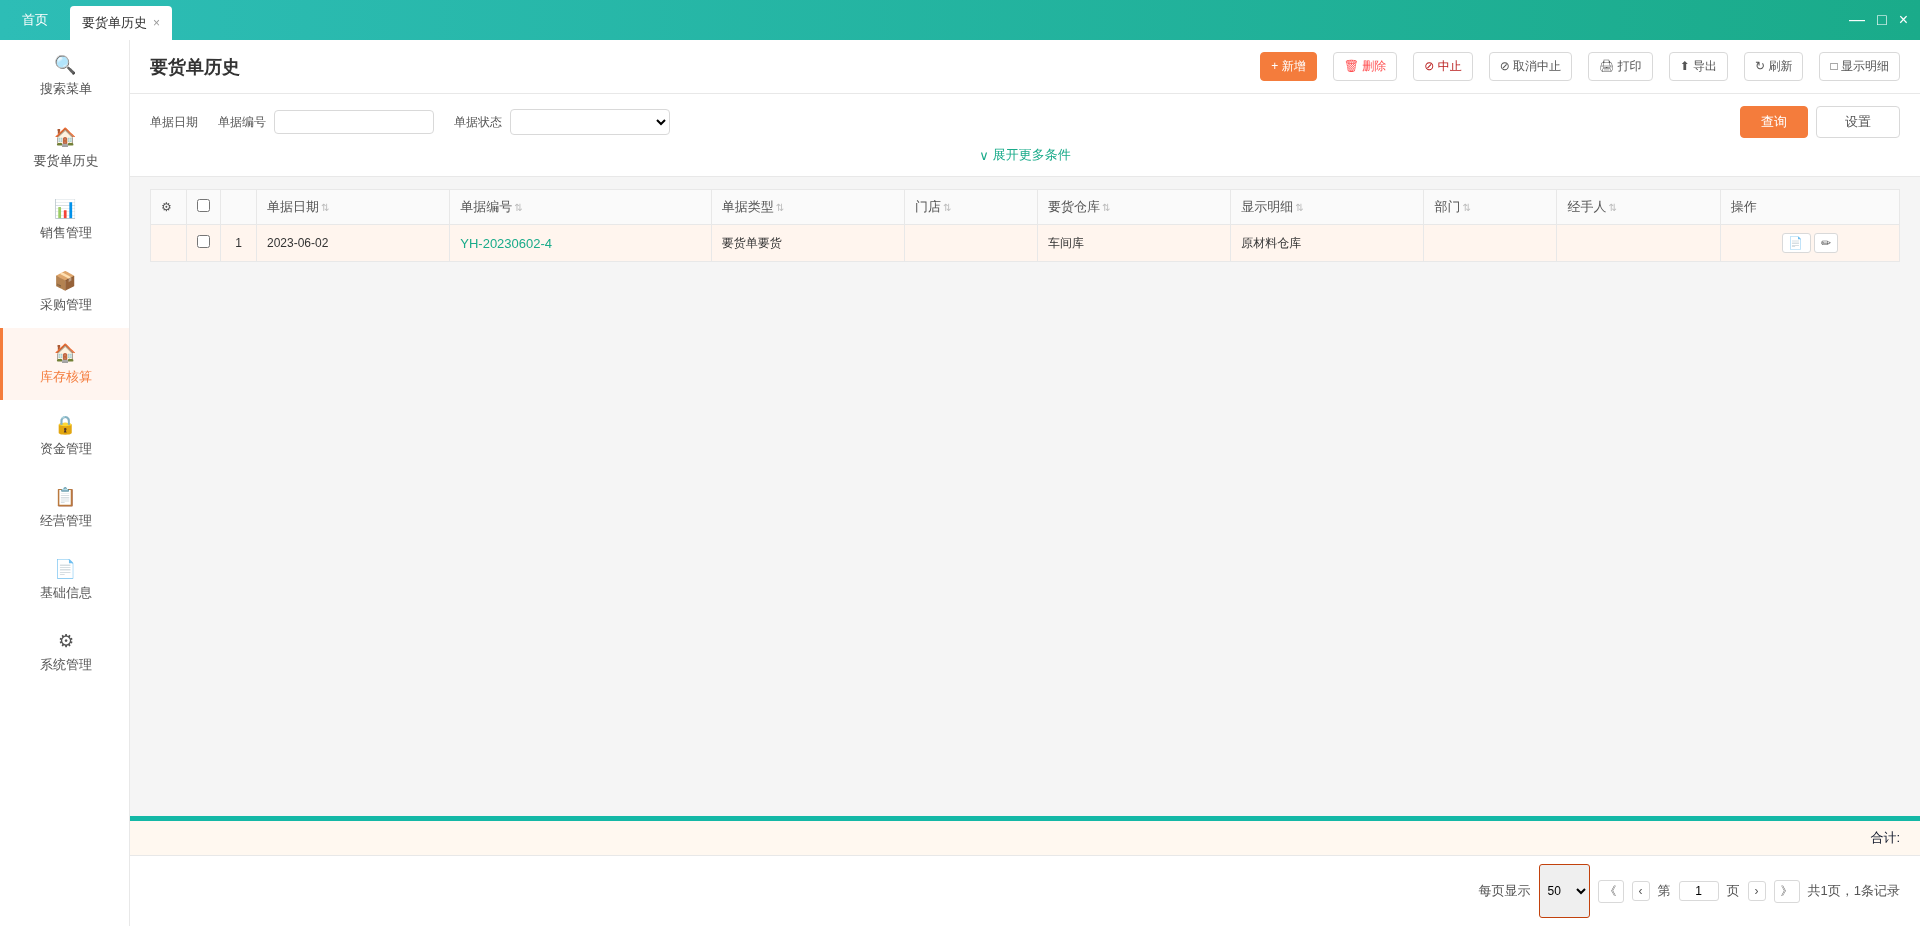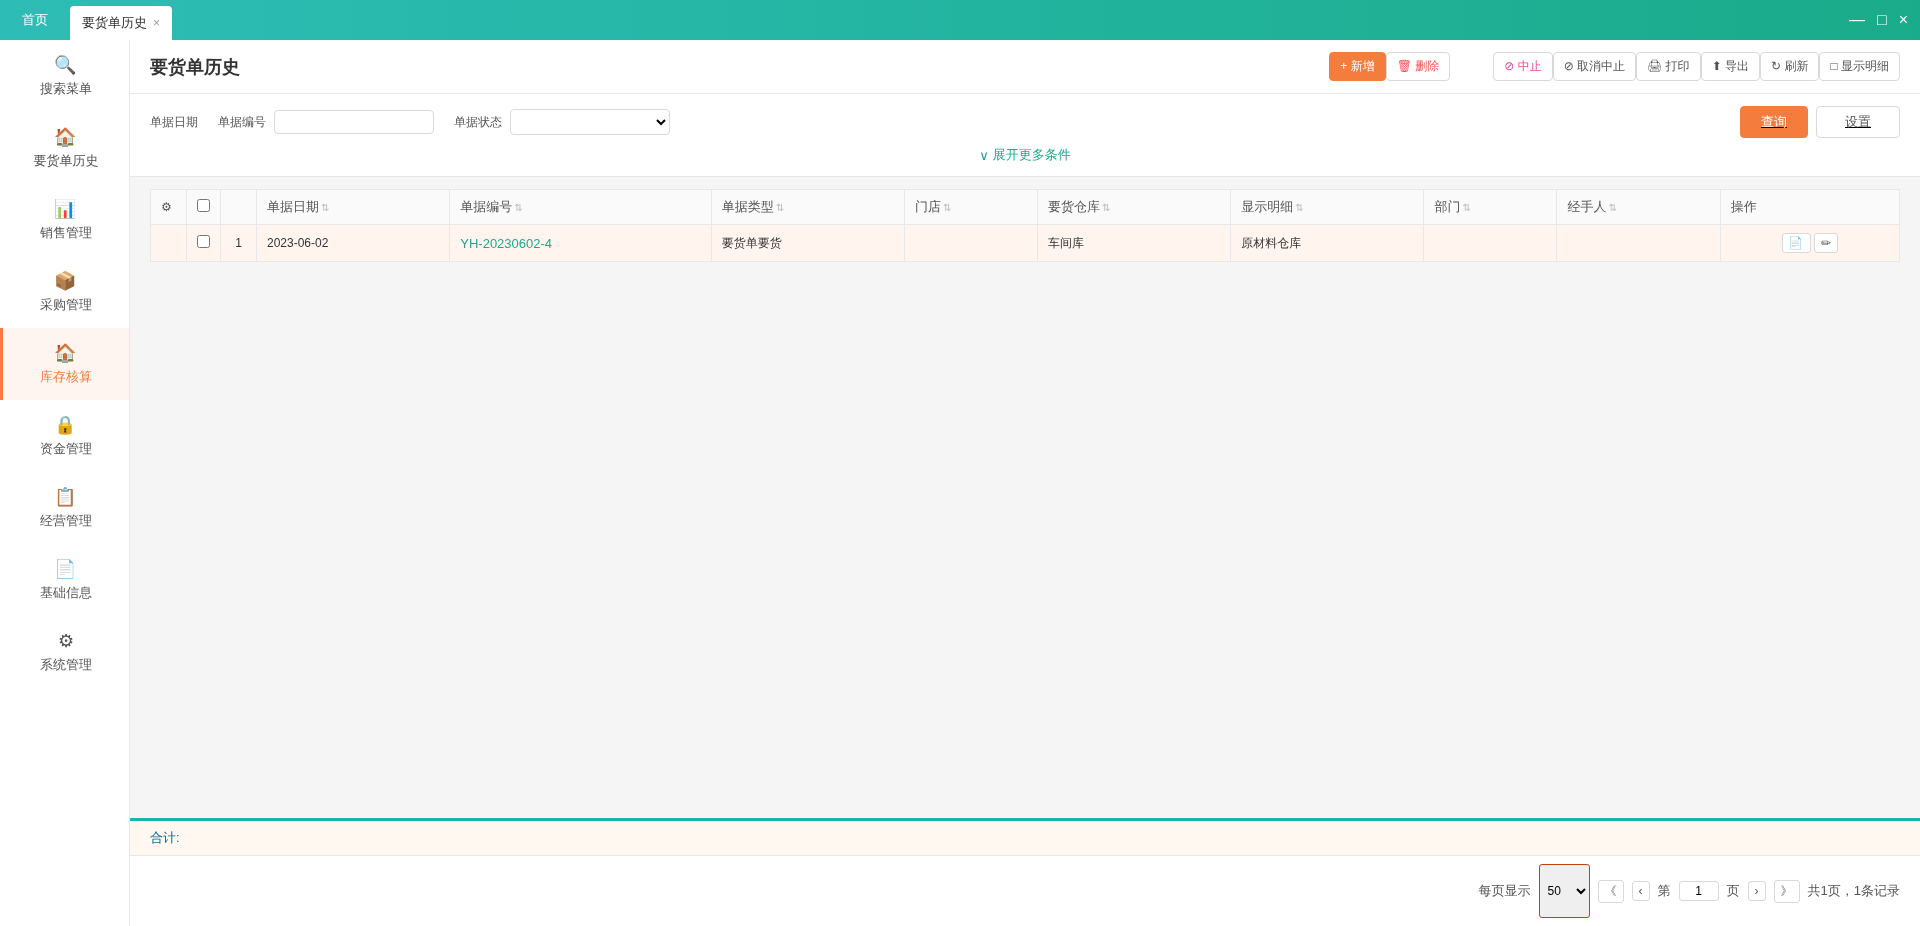--- a/index.html
+++ b/index.html
@@ -103,42 +103,42 @@
     }
     .page-title {
       font-size: 18px;
       font-weight: bold;
       color: #333;
       margin-bottom: 12px;
     }
     .toolbar {
       display: flex;
       align-items: center;
-      gap: 0;
+      gap: 16px;
       padding-bottom: 12px;
     }
     .toolbar-btn {
       display: flex;
       align-items: center;
       gap: 3px;
       padding: 5px 10px;
       border: 1px solid #d9d9d9;
       border-radius: 4px;
       cursor: pointer;
       color: #555;
       background: #fff;
       font-size: 12px;
     }
     .toolbar-btn.primary {
       background: #f47c3c;
       color: #fff;
       border-color: #f47c3c;
     }
     .toolbar-btn.danger { color: #ff4d4f; }
-    .toolbar-btn.warn { color: #ec4899; margin-left: 43px; }
+    .toolbar-btn.warn { color: #b91c1c; }
 
     
     .filter-area {
       background: #fff;
       padding: 12px 20px;
       border-bottom: 1px solid #e8e8e8;
     }
     .filter-row {
       display: flex;
       align-items: center;
@@ -231,26 +231,27 @@
       padding: 2px 6px;
       cursor: pointer;
       background: #fff;
       font-size: 12px;
       color: #555;
     }
 
     
     .table-footer {
       background: #fff8f0;
-      border-top: 3px solid #14b8a6;
+      border-top: 5px solid #14b8a6;
       padding: 8px 20px;
       font-size: 12px;
-      color: #0369a1;
-      display: flex;
-      align-items: center;
+      color: #0f172a;
+      display: flex;
+      align-items: center;
+      justify-content: flex-end;
     }
 
     
     .pagination {
       background: #fff;
       border-top: 1px solid #e8e8e8;
       padding: 8px 20px;
       display: flex;
       align-items: center;
       justify-content: flex-end;
@@ -375,21 +376,21 @@
           <input class="filter-input" type="text" style="">
         </div>
 
         <div class="filter-group">
           <span class="filter-label">单据状态</span>
           <select class="filter-select">
             <option value=""></option>
           </select>
         </div>
 
-        <div style="margin-left:auto; display:flex; gap:8px;text-decoration:underline;">
+        <div style="margin-left:auto; display:flex; gap:8px;">
           <button class="toolbar-btn primary" style="padding:6px 20px; font-size:13px;">查询</button>
           <button class="toolbar-btn" style="padding:6px 28px; font-size:13px;">设置</button>
         </div>
       </div>
       <div class="expand-more">
         <span>∨</span>
         <span>展开更多条件</span>
       </div>
     </div>
 

